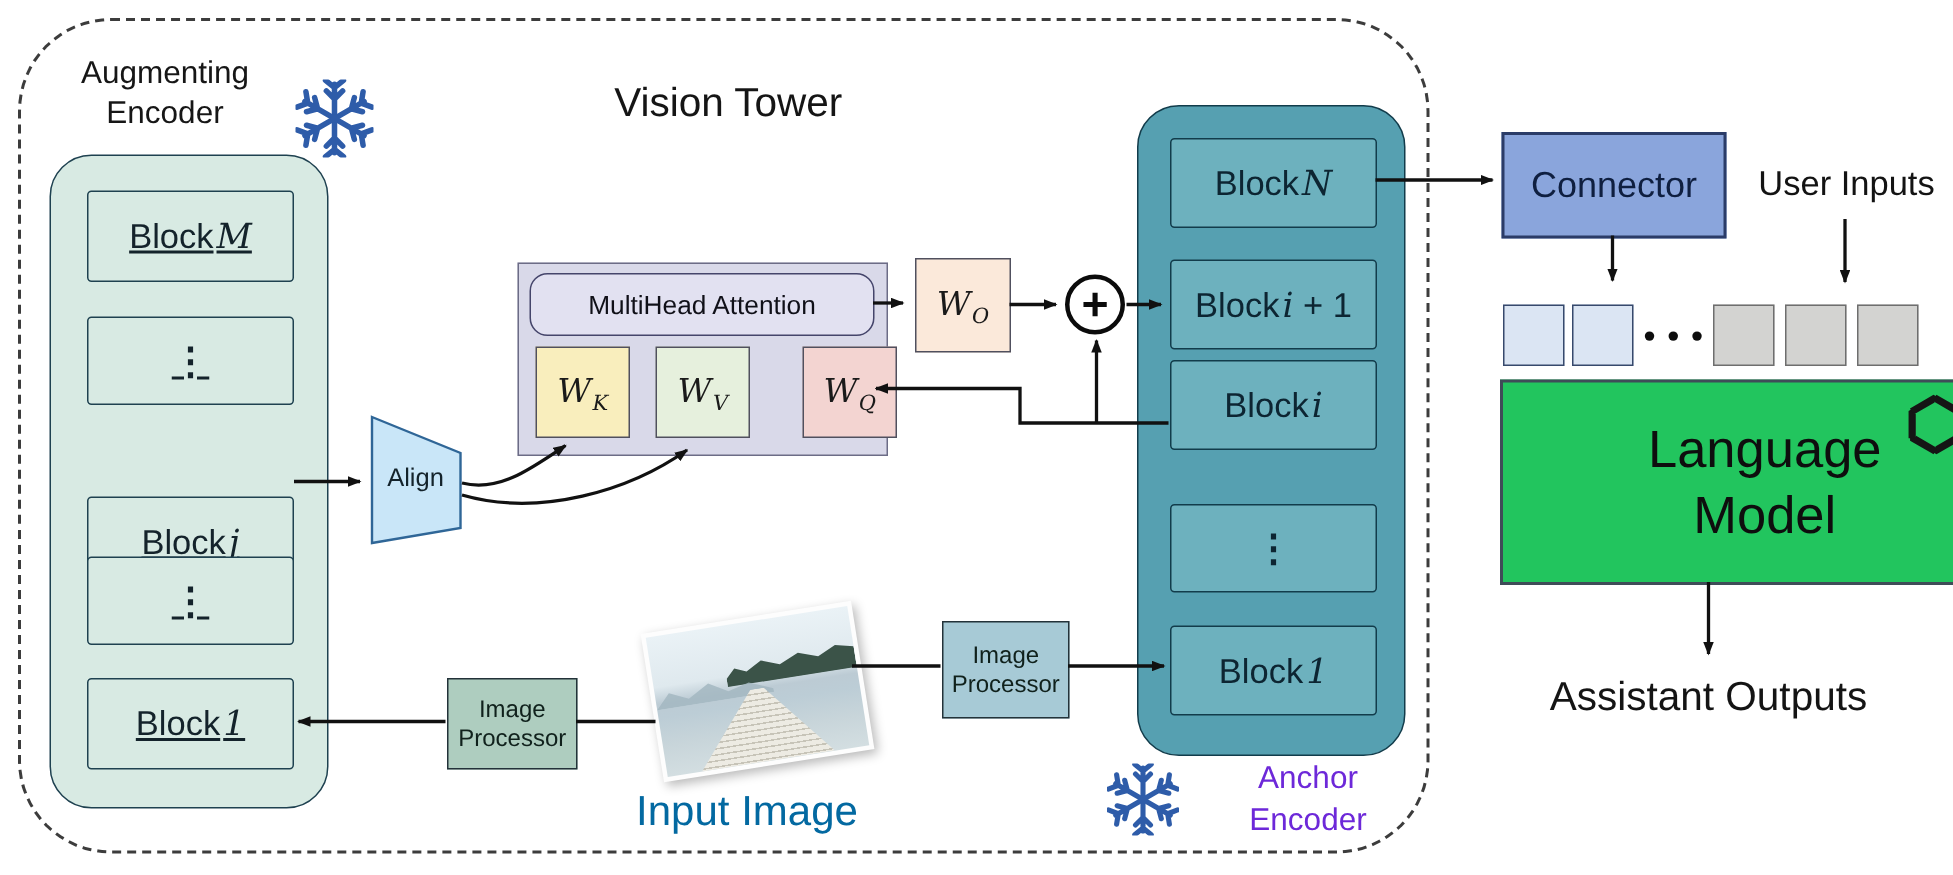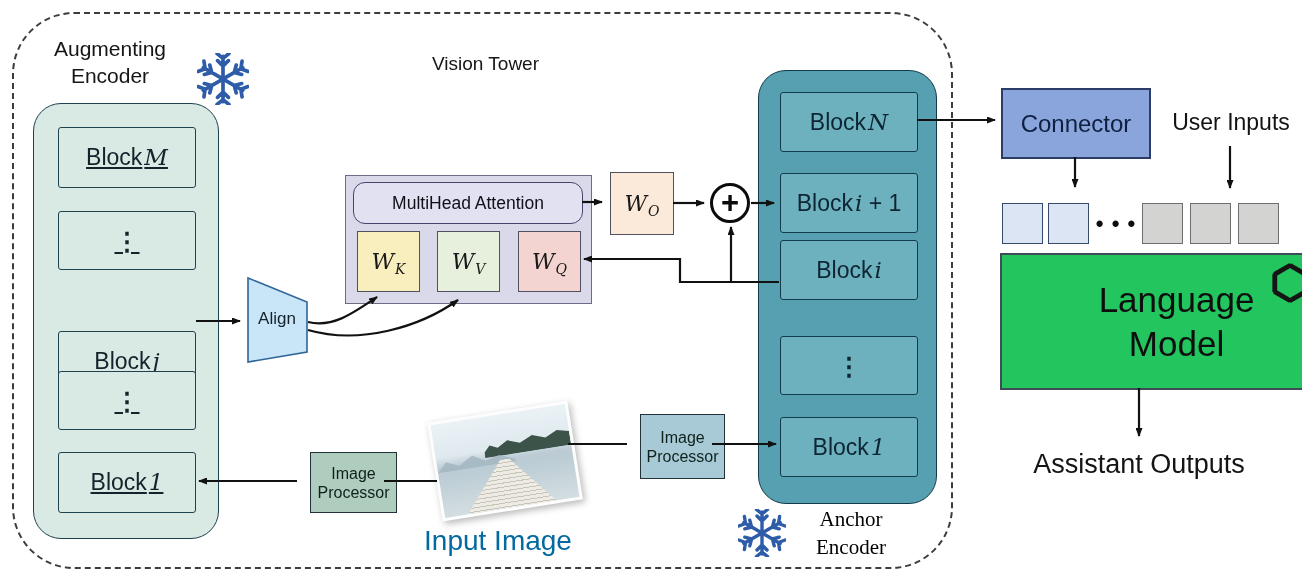--- a/index.html
+++ b/index.html
@@ -9,21 +9,21 @@
     background:#ffffff;
   }
   .abs{position:absolute;}
   .center{display:flex;align-items:center;justify-content:center;text-align:center;}
 
   
   #vt-border{
     left:12px; top:12px; width:937px; height:553px;
     border:2px dashed var(--dash_border); border-radius:62px;
   }
-  #vt-title{left:378px; top:53px; width:215px; font-size:19px; color:#151515;}
+  #vt-title{left:378px; top:53px; width:215px; font-size:27px; color:#151515;}
 
   
   #aug-label{left:28px; top:35px; width:164px; font-size:21px; line-height:27px; color:#161616;}
   #aug-container{
     left:33px; top:103px; width:184px; height:434px;
     background:var(--aug_fill); border:1.7px solid var(--aug_border); border-radius:28px;
   }
   .blk{
     border-radius:3px; font-size:23px; color:#14232b;
     display:flex; align-items:center; justify-content:center;
@@ -54,21 +54,21 @@
     font-size:17.5px; color:#101018;
   }
   .wbox{
     width:61px; height:59px; border:1.5px solid var(--w_border);
     display:flex; align-items:center; justify-content:center;
     font-family:"DejaVu Serif", serif; font-style:italic; font-size:22px; color:#1a1a1a;
   }
   .wbox sub{font-size:14px; line-height:0; margin-left:1px;}
   #w-k{left:357px; top:231px; background:var(--wk_fill);}
   #w-v{left:437px; top:231px; background:var(--wv_fill);}
-  #w-q{left:518px; top:231px; background:var(--wq_fill);font-style:italic;}
+  #w-q{left:535px; top:231px; background:var(--wq_fill);font-style:italic;}
   #w-o{left:610px; top:172px; width:62px; height:61px; background:var(--wo_fill);font-style:italic;}
 
   
   #plus-circle{
     left:710px; top:183px; width:40px; height:40px; box-sizing:border-box;
     border:3px solid #0b0b0b; border-radius:50%; background:#ffffff;
     font-size:31px; font-weight:700; line-height:34px; color:#0b0b0b;
   }
 
   
@@ -76,28 +76,28 @@
     left:758px; top:70px; width:177px; height:432px;
     background:var(--anchor_fill); border:1.7px solid var(--anchor_border); border-radius:28px;
   }
   .anc-blk{
     left:780px; width:136px; height:58px;
     background:var(--anchor_block_fill); border:1.5px solid var(--anchor_border);
     color:var(--anchor_text);
   }
   #anc-block-n{top:92px;} #anc-block-i1{top:173px;} #anc-block-i{top:240px;}
   #anc-dots{top:336px;height:57px;} #anc-block-1{top:417px;}
-  #anchor-label{left:795px; top:505px; width:112px; font-size:21px; line-height:28px; color:#000000;font-family:Liberation Serif, serif;}
+  #anchor-label{left:816px; top:505px; width:112px; font-size:21px; line-height:28px; color:#6d28d9;}
   .snowflake{pointer-events:none;}
   #aug-snowflake{left:197px; top:53px;}
   #anchor-snowflake{left:738px; top:509px;}
 
   
   .ip-box{
-    border:1.6px solid var(--ip_border); font-size:16px; line-height:19px; color:#10211c;margin-left:12px;
+    border:1.6px solid var(--ip_border); font-size:16px; line-height:19px; color:#10211c;
   }
   #ip-left{left:298px; top:452px; width:85px; height:59px; background:var(--ip_left_fill);}
   #ip-right{left:628px; top:414px; width:83px; height:63px; background:var(--ip_right_fill);}
   #input-image-label{left:398px; top:525px; width:200px; font-size:28px; color:#0369a1;}
 
   #photo{
     left:434px; top:411px; width:136px; height:94px; padding:3px;
     background:#fdfdfd; transform:rotate(-9deg);
     box-shadow:2px 3px 7px rgba(0,0,0,0.28);
   }

